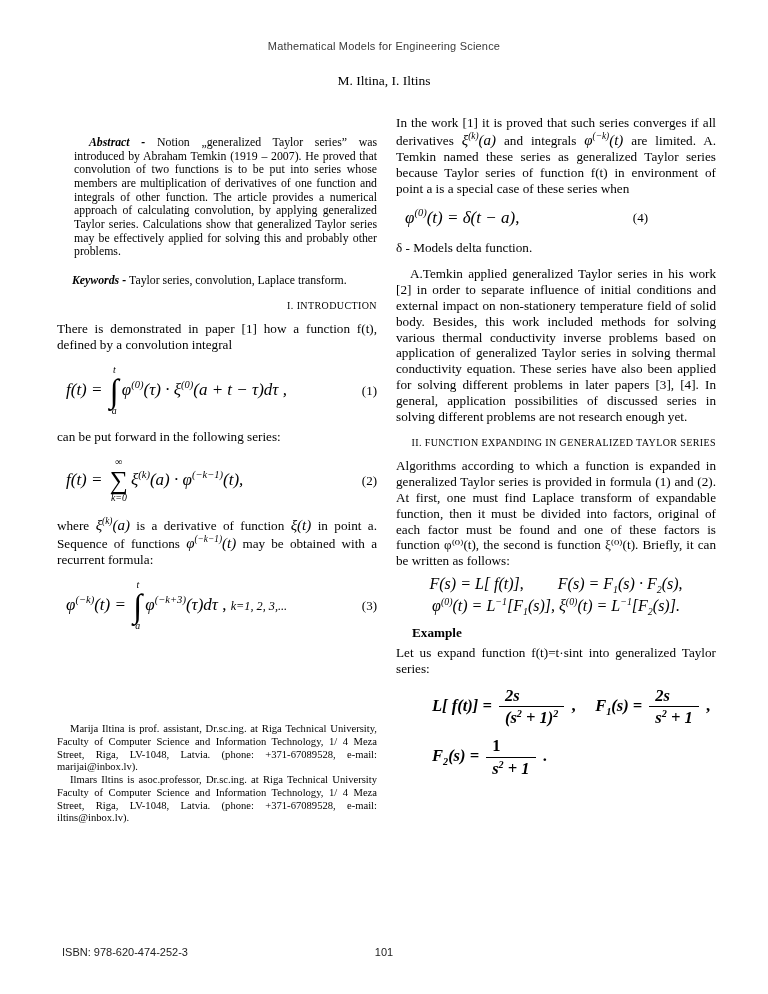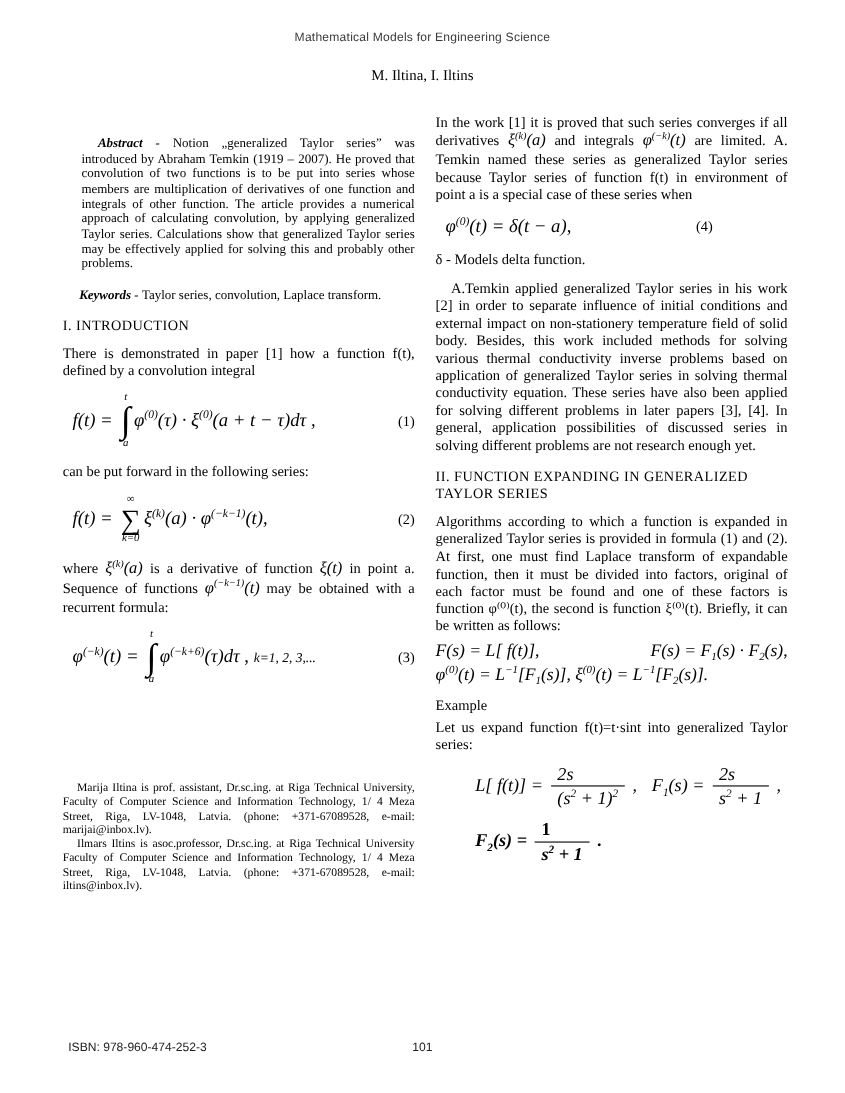--- a/index.html
+++ b/index.html
@@ -2,21 +2,21 @@
 <html><head>
 <meta charset="utf-8">
 <style>
   * { box-sizing: border-box; margin: 0; padding: 0; }
   html, body { background: #ffffff; }
   body {
     width: 768px; height: 994px; position: relative; overflow: hidden;
     font-family: "Liberation Serif", "DejaVu Serif", serif;
     color: #000; margin: 0 auto;
   }
-  .page { width: 768px; height: 994px; position: relative; padding-top: 28px; }
+  .page { width: 768px; height: 994px; position: relative; padding-top: 40px; }
   .running-head {
     text-align: center; font-family: "Liberation Sans", "DejaVu Sans", sans-serif;
     font-size: 11px; color: #3a3a3a; letter-spacing: 0.2px;
   }
   .paper-title {
     max-width: 585px; margin: 42px auto 0; text-align: center;
     font-size: 28px; font-weight: bold; line-height: 1.3;
   }
   .authors { text-align: center; font-size: 13.5px; margin-top: 21px; }
   .columns {
@@ -24,21 +24,21 @@
     position: relative; height: 714px;
   }
   .col { width: 320px; position: relative; }
   .col-left { height: 100%; }
   p { text-align: justify; font-size: 13.2px; line-height: 1.2; margin-bottom: 6px; }
   .small-p { font-size: 11.8px; line-height: 1.16; }
   .abstract-p { margin-top: 21px; text-indent: 15px; margin-bottom: 0; margin-left: 17px; }
   .keywords-p { margin-top: 15px; text-indent: 15px; margin-bottom: 0; }
   .bi { font-weight: bold; font-style: italic; }
   .sec-heading {
-    text-align: left; font-weight: normal; font-size: 13px;
+    text-align: right; font-weight: normal; font-size: 10px;
     letter-spacing: 0.4px; margin: 12px 0 9px; line-height: 1.25;
   }
   .indent { text-indent: 14px; }
   
   .equation { display: flex; align-items: center; font-size: 17px; margin: 12px 0; }
   .eq-body { flex: 1; padding-left: 9px; white-space: nowrap; }
   .eq-num { font-size: 13px; }
   .eq-num-inset { margin-right: 68px; }
   .fp-i { font-style: italic; }
   .fp-n { font-style: normal; }
@@ -48,25 +48,25 @@
   .bigop { display: inline-flex; flex-direction: column; align-items: center;
            vertical-align: middle; margin: 0 3px; line-height: 1; }
   .bigop .bound { font-size: 0.58em; font-style: italic; line-height: 1.1; }
   .bigop.int .op { font-size: 1.95em; line-height: 0.92; font-style: normal; }
   .bigop.sum .op { font-size: 1.5em; line-height: 1; font-style: normal; }
   .frac { display: inline-flex; flex-direction: column; align-items: flex-start;
           vertical-align: middle; margin: 0 3px; text-align: center; }
   .frac .num, .frac .den { padding: 1px 6px; line-height: 1.2; white-space: nowrap; }
   .frac .den { border-top: 1.2px solid #000; }
   .inline-math { font-size: 15px; white-space: nowrap; }
-  .eq-center { display: flex; justify-content: space-between; gap: 34px;
+  .eq-center { display: flex; justify-content: center; gap: 34px;
                font-size: 16px; margin: 4px 0; }
-  .example-head { font-weight: normal; margin: 10px 0 4px; }
+  .example-head { font-weight: bold; margin: 10px 16px 4px; }
   .ex-row1 { display: flex; justify-content: space-between; align-items: center;
-             font-size: 16.5px; margin: 8px 6px 6px 36px; }
+             font-size: 16.5px; margin: 8px 6px 6px 36px; font-weight: bold; }
   .ex-row2 { font-size: 16.5px; margin: 2px 0 0 36px; display: flex; align-items: center; font-weight: bold; }
   
   .footnote { position: absolute; bottom: 4px; left: 0; right: 0; }
   .footnote p { font-size: 10.6px; line-height: 1.2; margin-bottom: 0; text-indent: 13px; }
   .page-footer-isbn {
     position: absolute; left: 62px; top: 946px;
     font-family: "Liberation Sans", "DejaVu Sans", sans-serif; font-size: 11px; color: #222;
   }
   .page-footer-num {
     position: absolute; left: 0; right: 0; top: 946px; text-align: center;
@@ -115,21 +115,21 @@
         <span class="eq-num">(2)</span>
       </div>
 
       <p><span>where </span><span class="inline-math"><span class="fp-i">ξ</span><sup class="fp-sup">(k)</sup><span class="fp-i">(a)</span></span><span> is a derivative of function </span><span class="inline-math"><span class="fp-i">ξ(t)</span></span><span> in point a. Sequence of functions </span><span class="inline-math"><span class="fp-i">φ</span><sup class="fp-sup">(−k−1)</sup><span class="fp-i">(t)</span></span><span> may be obtained with a recurrent formula:</span></p>
 
       <div class="equation">
         <span class="eq-body"><span class="fp-i">φ</span><sup class="fp-sup">(−k)</sup><span class="fp-i">(t) = </span><span class="bigop int">
               <span class="bound">t</span>
               <span class="op">∫</span>
               <span class="bound">a</span>
-            </span><span class="fp-i">φ</span><sup class="fp-sup">(−k+6)</sup><span class="fp-i">(τ)dτ</span><span class="fp-n"> , </span><span class="fp-si">k=1, 2, 3,...</span></span>
+            </span><span class="fp-i">φ</span><sup class="fp-sup">(−k+3)</sup><span class="fp-i">(τ)dτ</span><span class="fp-n"> , </span><span class="fp-si">k=1, 2, 3,...</span></span>
         <span class="eq-num">(3)</span>
       </div>
 
       <div class="footnote">
         <p>Marija Iltina is prof. assistant, Dr.sc.ing. at Riga Technical University, Faculty of Computer Science and Information Technology, 1/ 4 Meza Street, Riga, LV-1048, Latvia. (phone: +371-67089528, e-mail: marijai@inbox.lv).</p>
         <p>Ilmars Iltins is asoc.professor, Dr.sc.ing. at Riga Technical University Faculty of Computer Science and Information Technology, 1/ 4 Meza Street, Riga, LV-1048, Latvia. (phone: +371-67089528, e-mail: iltins@inbox.lv).</p>
       </div>
     </div>
 
     <div class="col col-right">
@@ -174,16 +174,16 @@
       <div class="ex-row2">
         <span><span class="fp-i">F</span><sub class="fp-sub">2</sub><span class="fp-i">(s) = </span><span class="frac">
               <span class="num"><span class="fp-n">1</span></span>
               <span class="den"><span class="fp-i">s</span><sup class="fp-sup">2</sup><span class="fp-i"> + 1</span></span>
             </span><span class="fp-n"> .</span></span>
       </div>
 
     </div>
   </div>
 
-  <div class="page-footer-isbn">ISBN: 978-960-474-252-3</div>
+  <div class="page-footer-isbn">ISBN: 978-620-474-252-3</div>
   <div class="page-footer-num">101</div>
 
 </div>
 
 </body></html>

